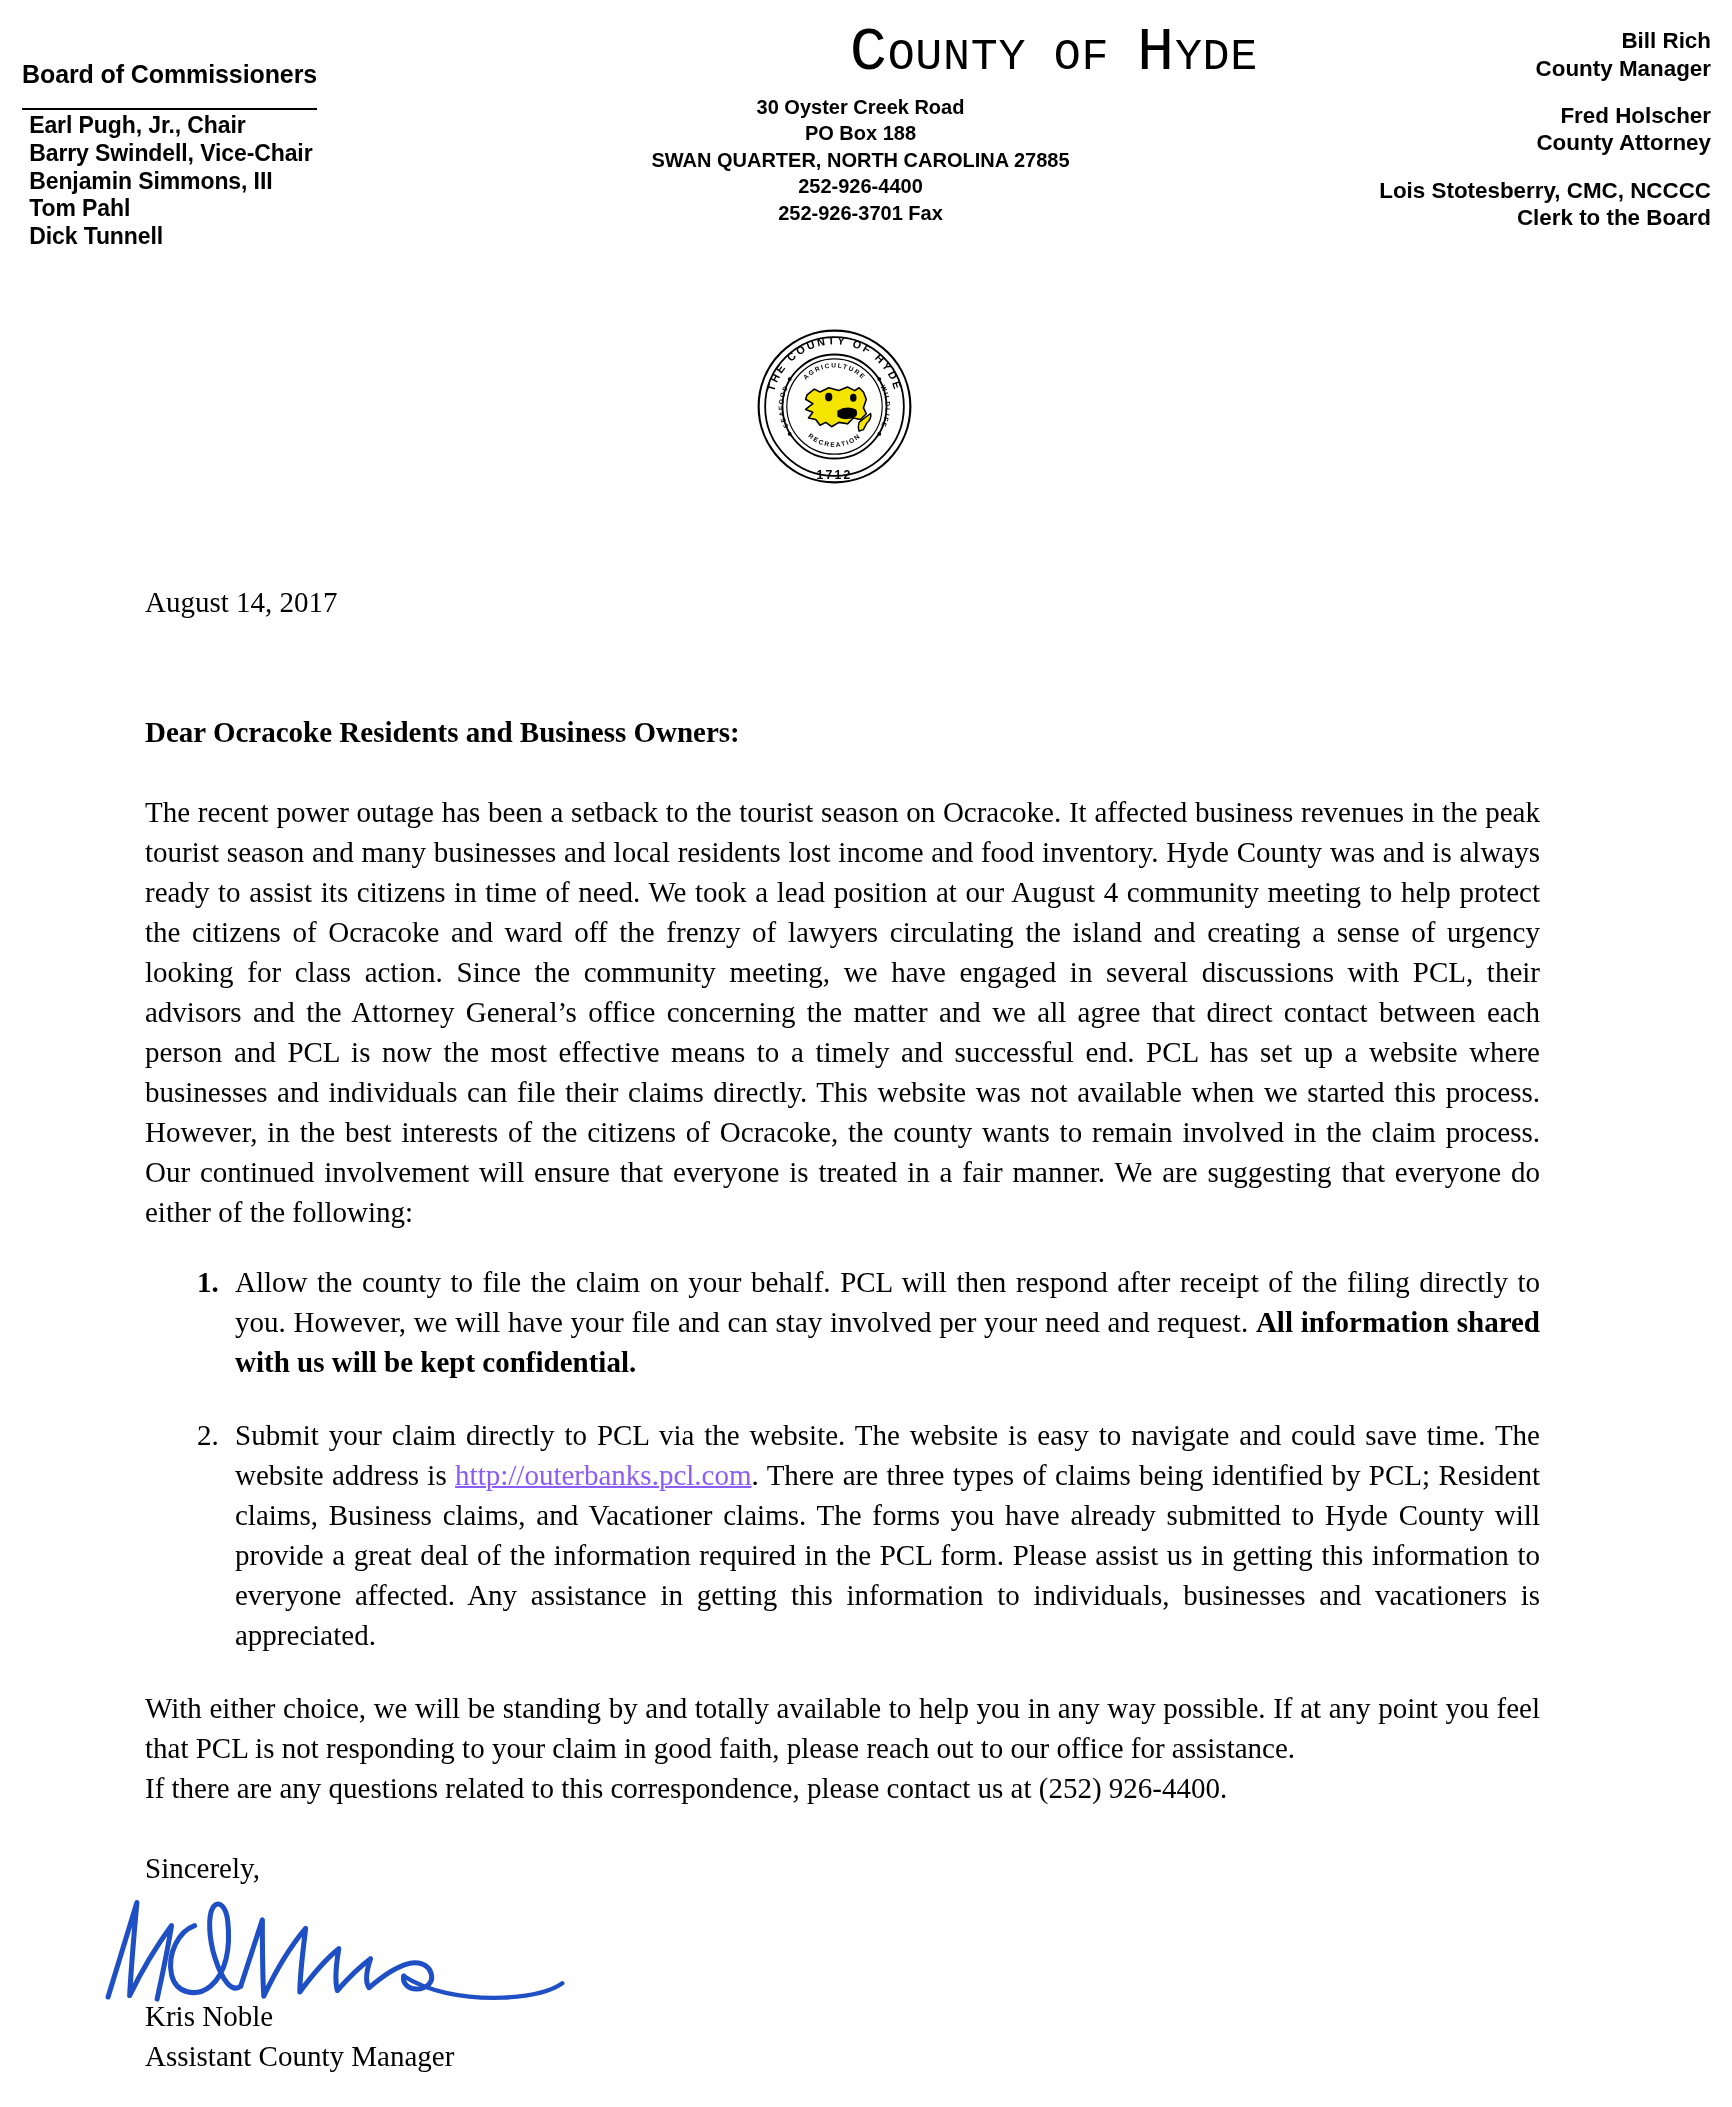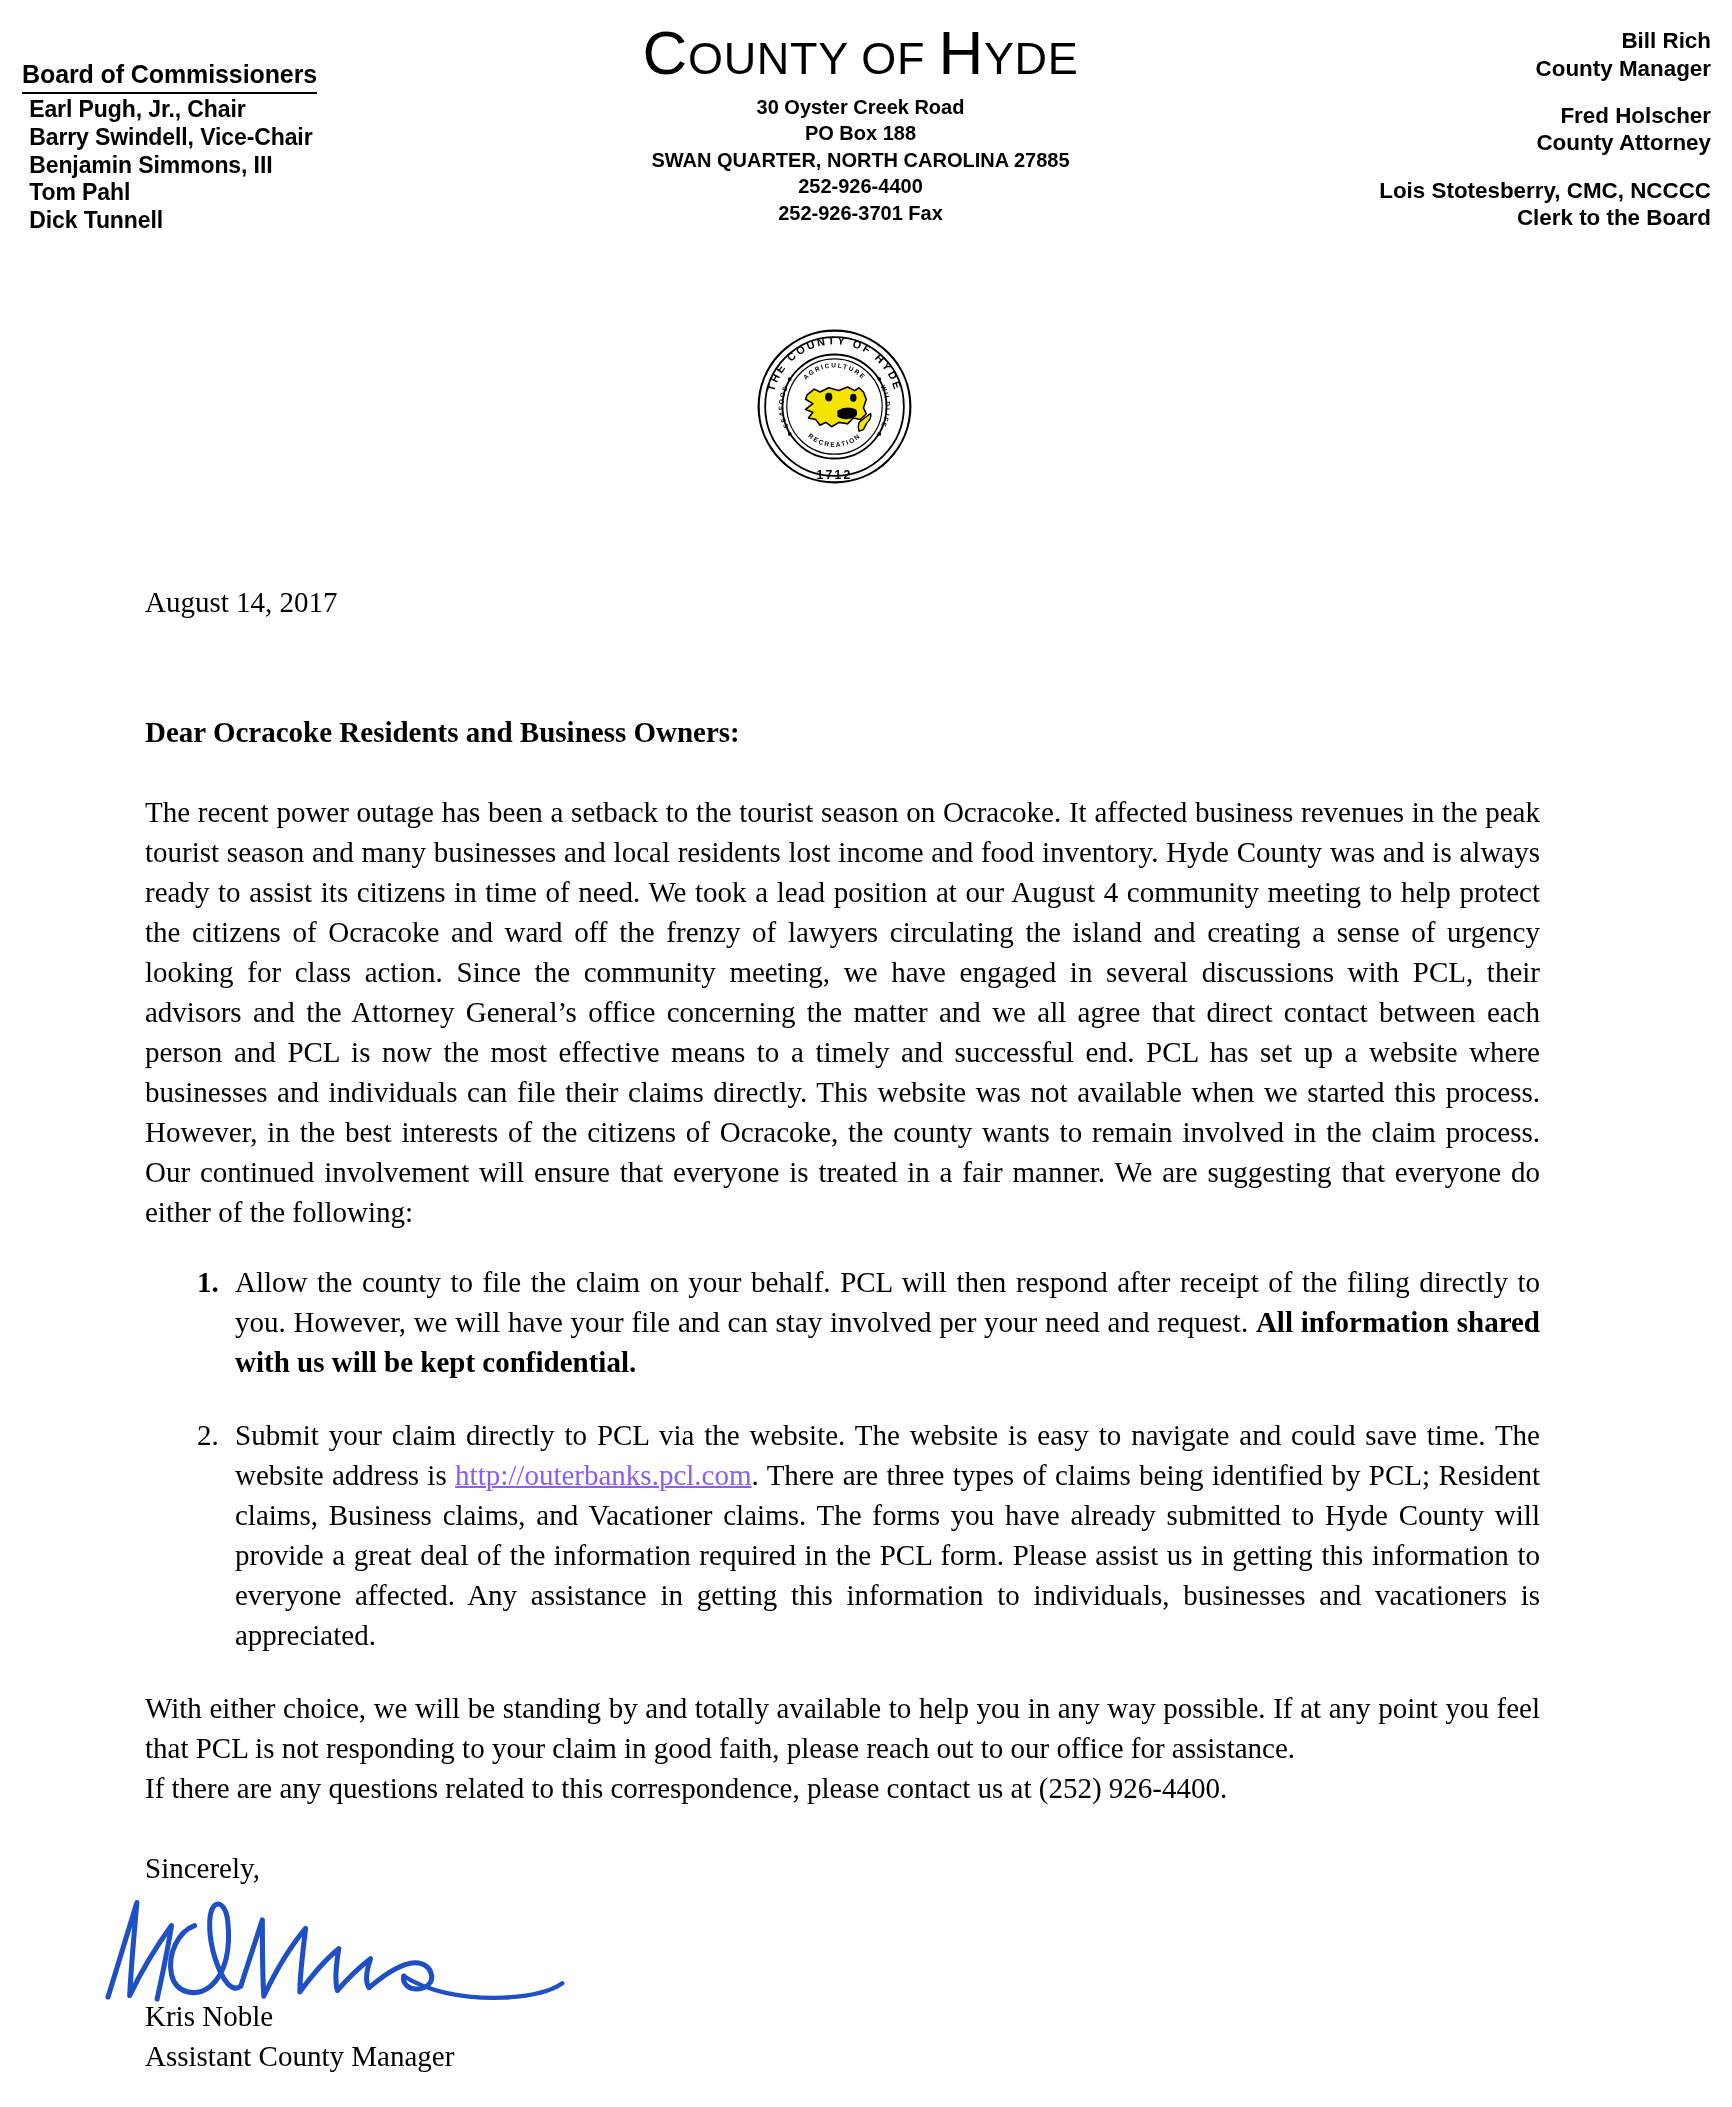--- a/index.html
+++ b/index.html
@@ -31,41 +31,42 @@
     width: 463px;
     font-family: "Liberation Sans", "DejaVu Sans", sans-serif;
     font-weight: bold;
     font-size: 23px;
     line-height: 1.20;
     letter-spacing: -0.1px;
   }
   .lh-left .boc-title {
     display: inline-block;
     border-bottom: 2.9px solid #000;
-    padding-bottom: 3px;
+    padding-bottom: 19px;
     margin-bottom: 2.2px;
     font-size: 25px;
   }
   .lh-left .member { white-space: nowrap; padding-left: 7.2px; }
 
   .lh-center {
     position: absolute;
     left: 463px;
     top: 0px;
     width: 795px;
     text-align: center;
   }
   .county-title {
-    font-family: Liberation Sans, sans-serif;
+    font-family: Liberation Mono, monospace;
     font-weight: normal;
     font-size: 62px;
     letter-spacing: 0.7px;
     line-height: 1.0;
     margin: 4.3px 0 10px 0;
     white-space: nowrap;
+    text-align: right;
   }
   .county-title .cap { font-size: 62px; }
   .county-title .sm  { font-size: 45px; }
   .addr-line {
     font-family: "Liberation Sans", "DejaVu Sans", sans-serif;
     font-weight: bold;
     font-size: 20px;
     line-height: 1.33;
     white-space: nowrap;
   }

